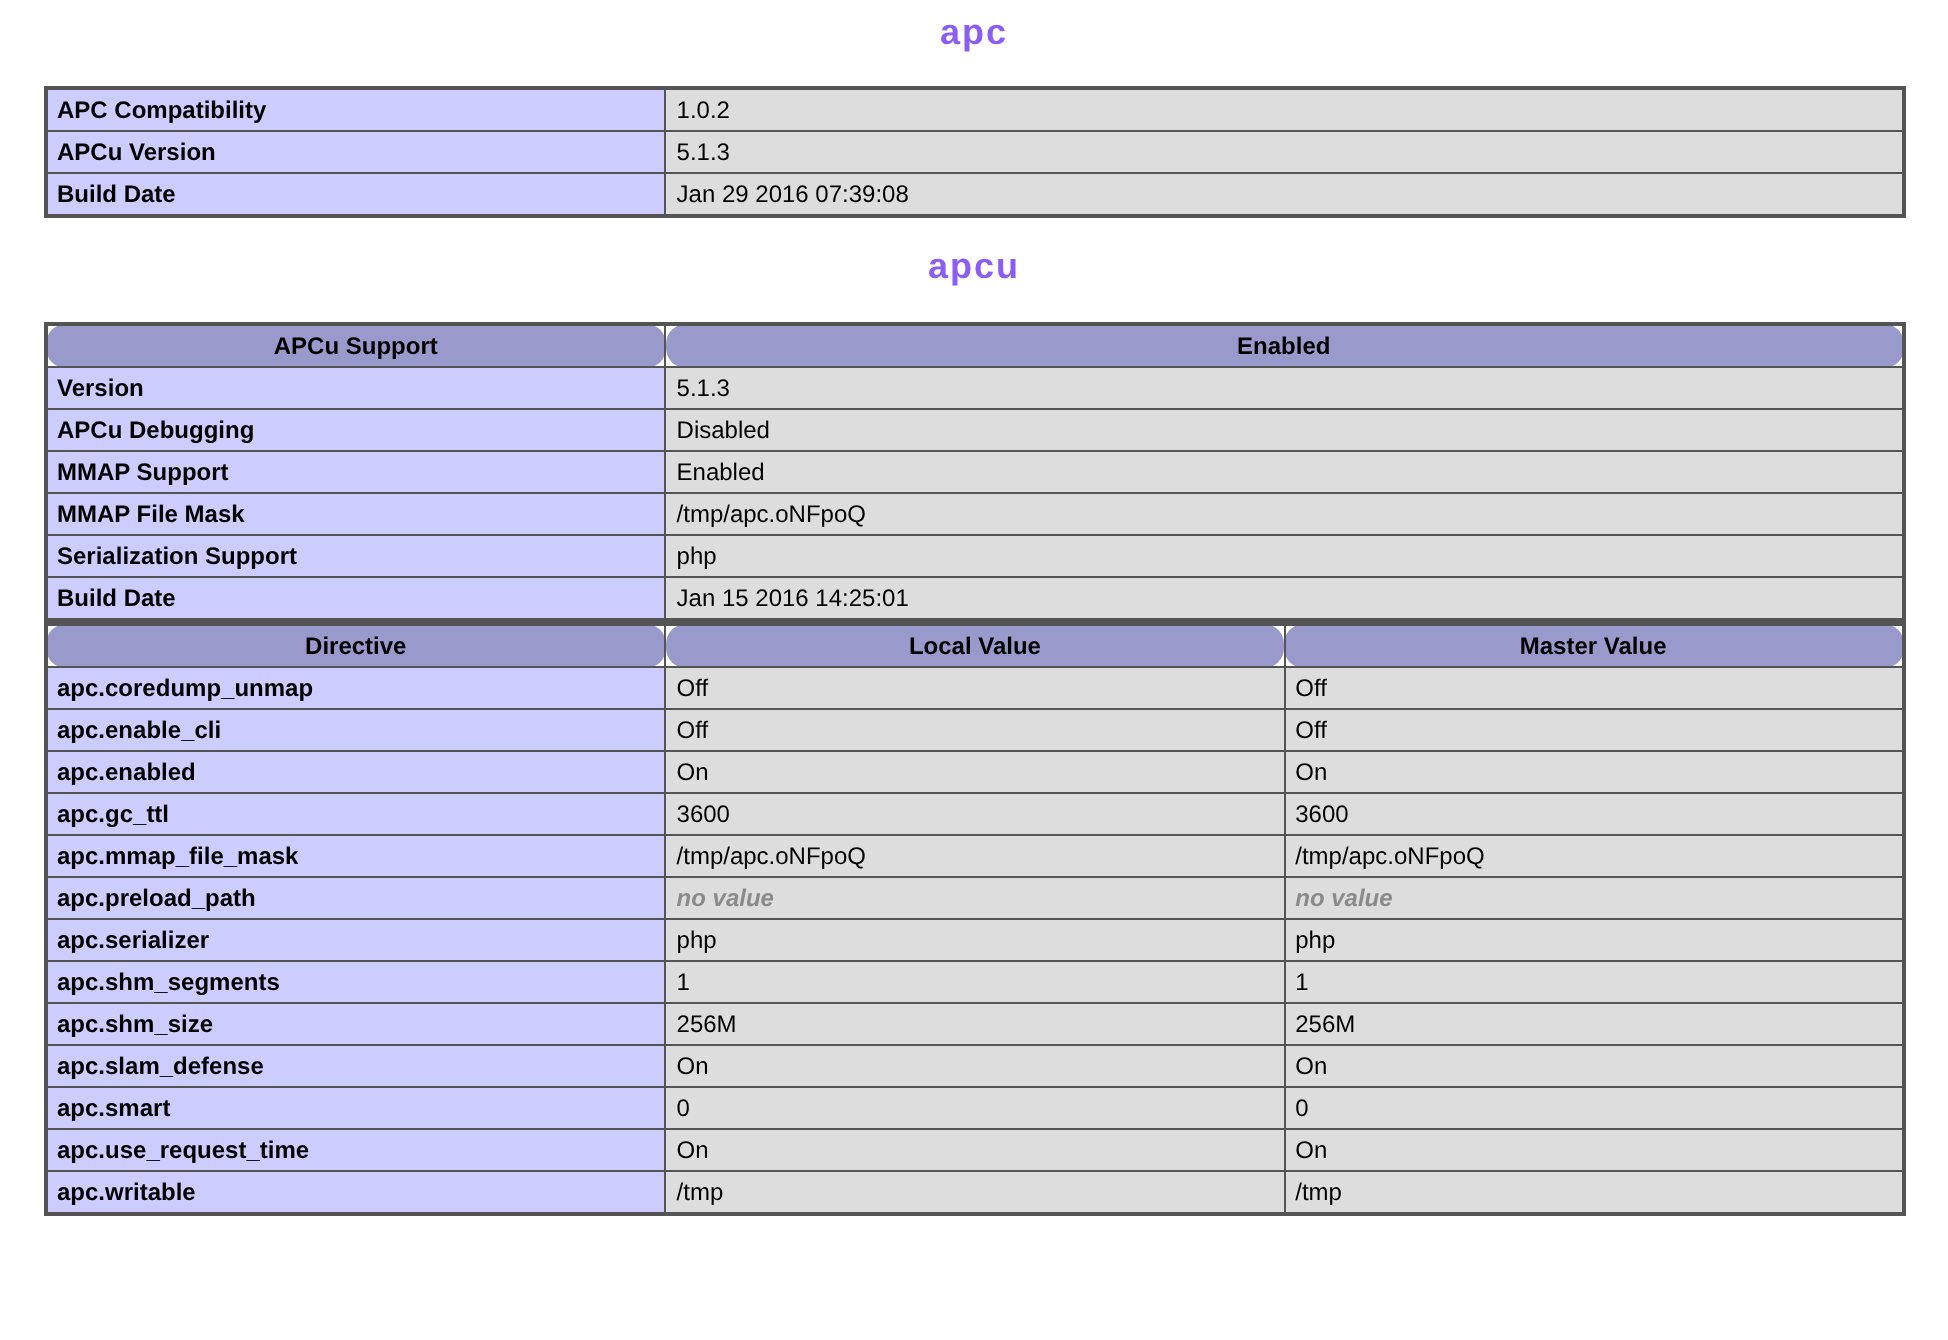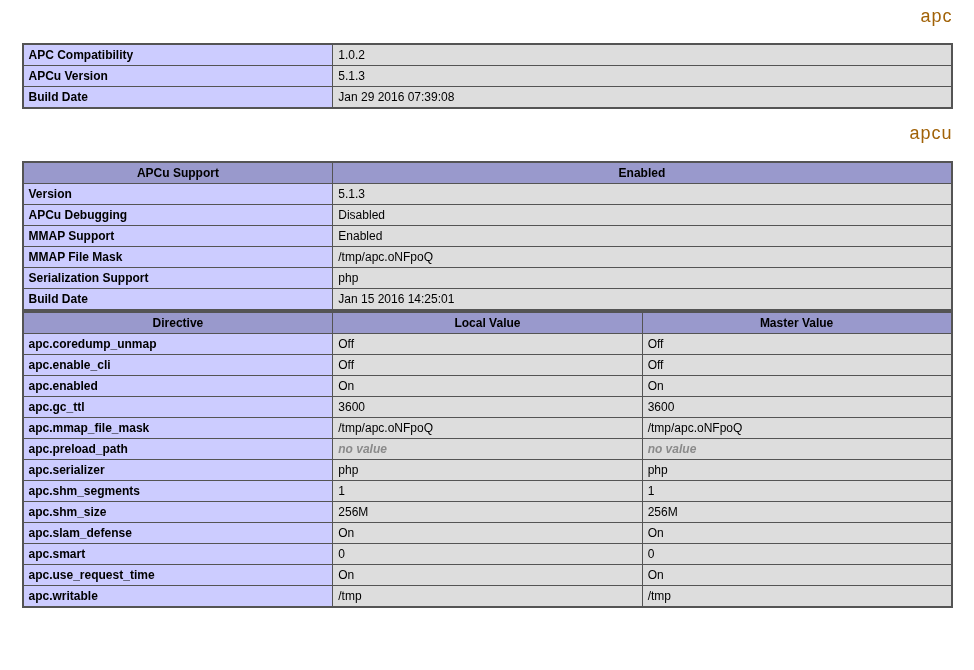--- a/index.html
+++ b/index.html
@@ -13,24 +13,24 @@
     width: 974px;
     height: 670px;
     overflow: hidden;
     background: #ffffff;
   }
   .container {
     width: 931px;
     margin: 0 auto;
   }
   h2.section-title {
-    text-align: right;
+    text-align: center;
     font-size: 18px;
-    font-weight: normal;
-    color: #a16207;
+    font-weight: bold;
+    color: #8b5cf6;
     letter-spacing: 1px;
     margin: 0;
     padding: 6px 0 16px 0;
   }
   h2.section-title.second {
     padding: 14px 0 17px 0;
   }
   table.info {
     border-collapse: collapse;
     width: 100%;
@@ -48,20 +48,21 @@
     height: 16px;
     overflow: hidden;
     white-space: nowrap;
     vertical-align: middle;
   }
   th.h {
     background: #9999cc;
     font-weight: bold;
     text-align: center;
     color: #000000;
+    border-radius: 10px;
   }
   td.e {
     background: #ccccff;
     font-weight: bold;
     color: #000000;
   }
   td.v {
     background: #dddddd;
     font-weight: normal;
     color: #000000;

